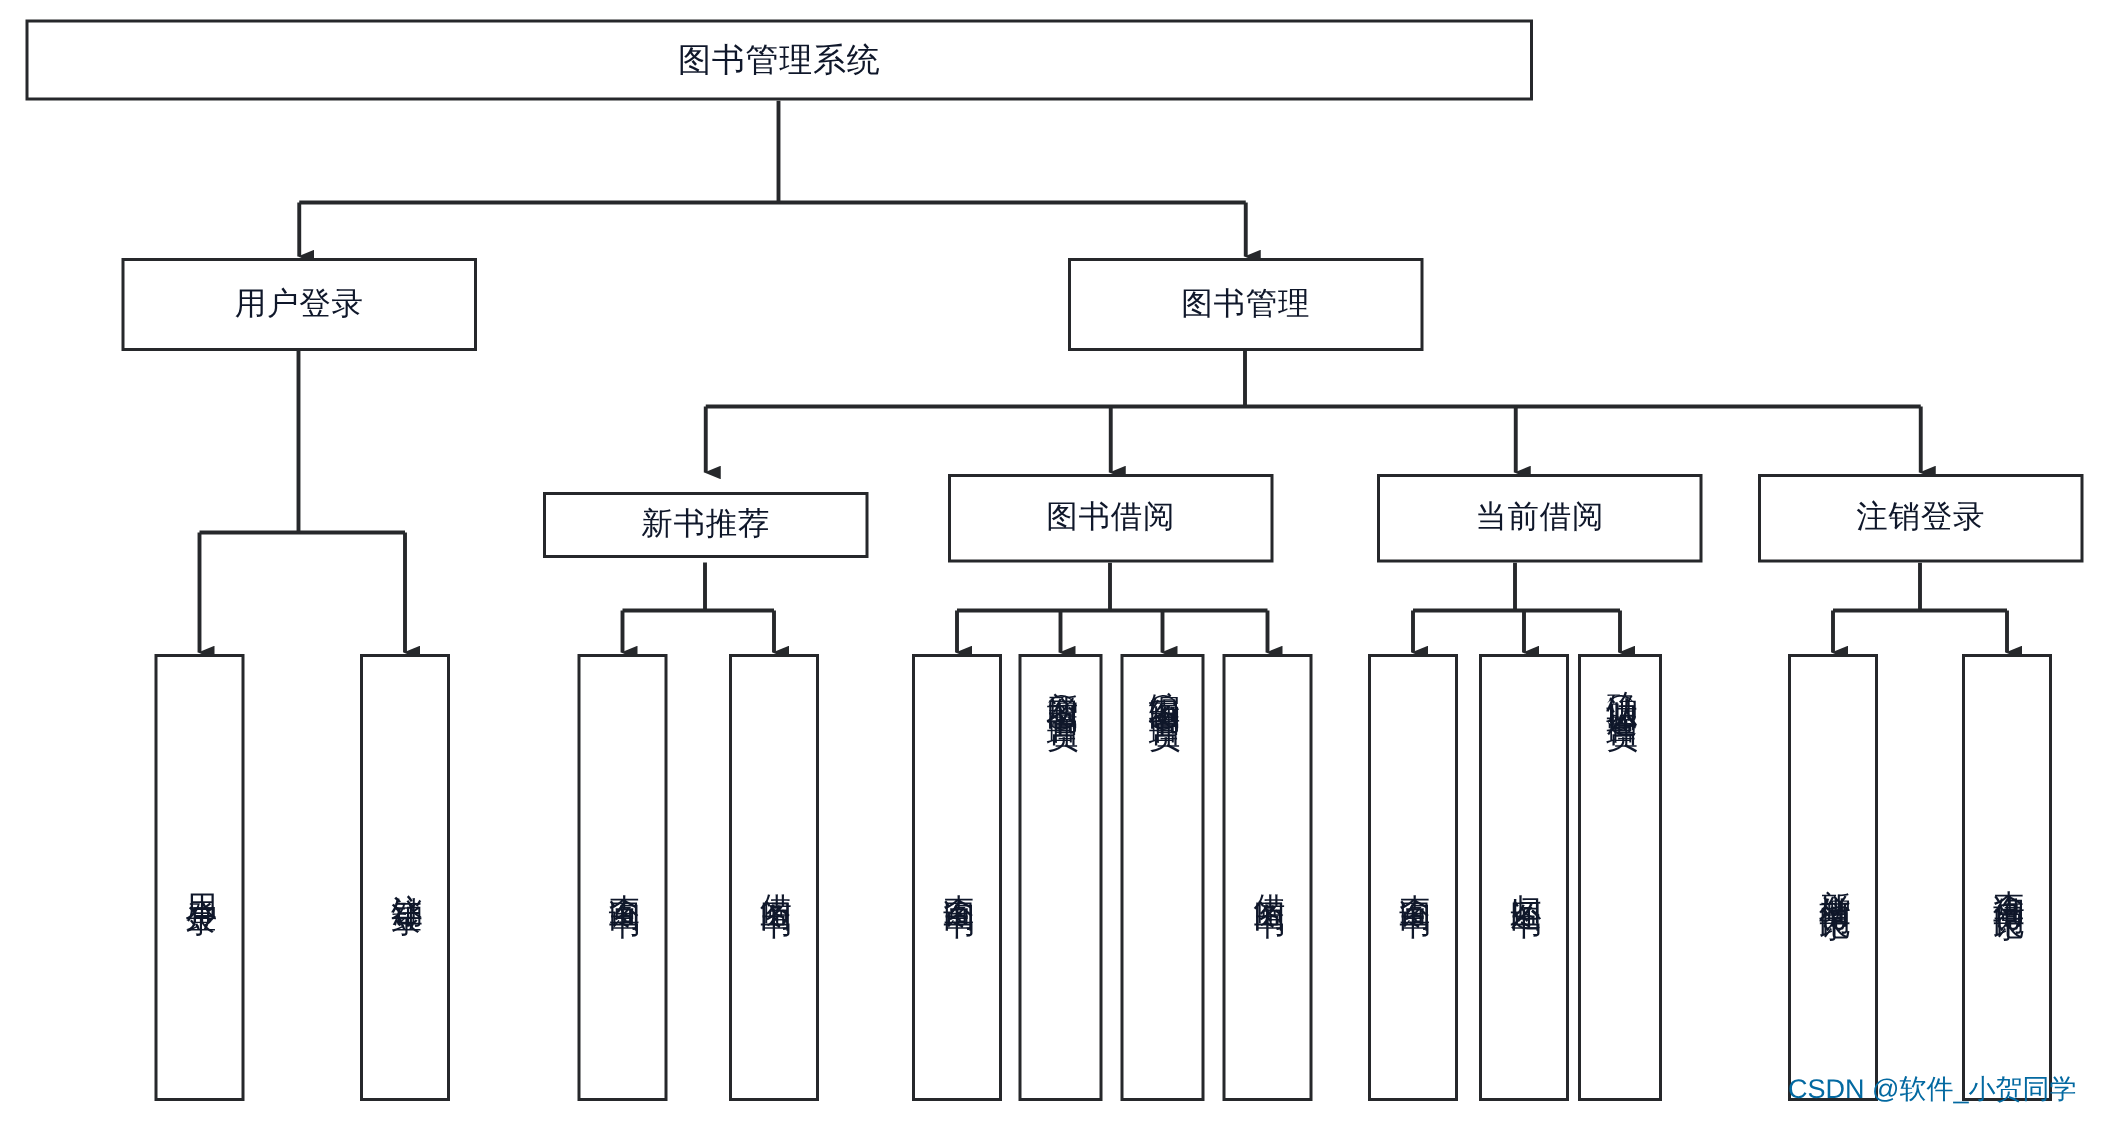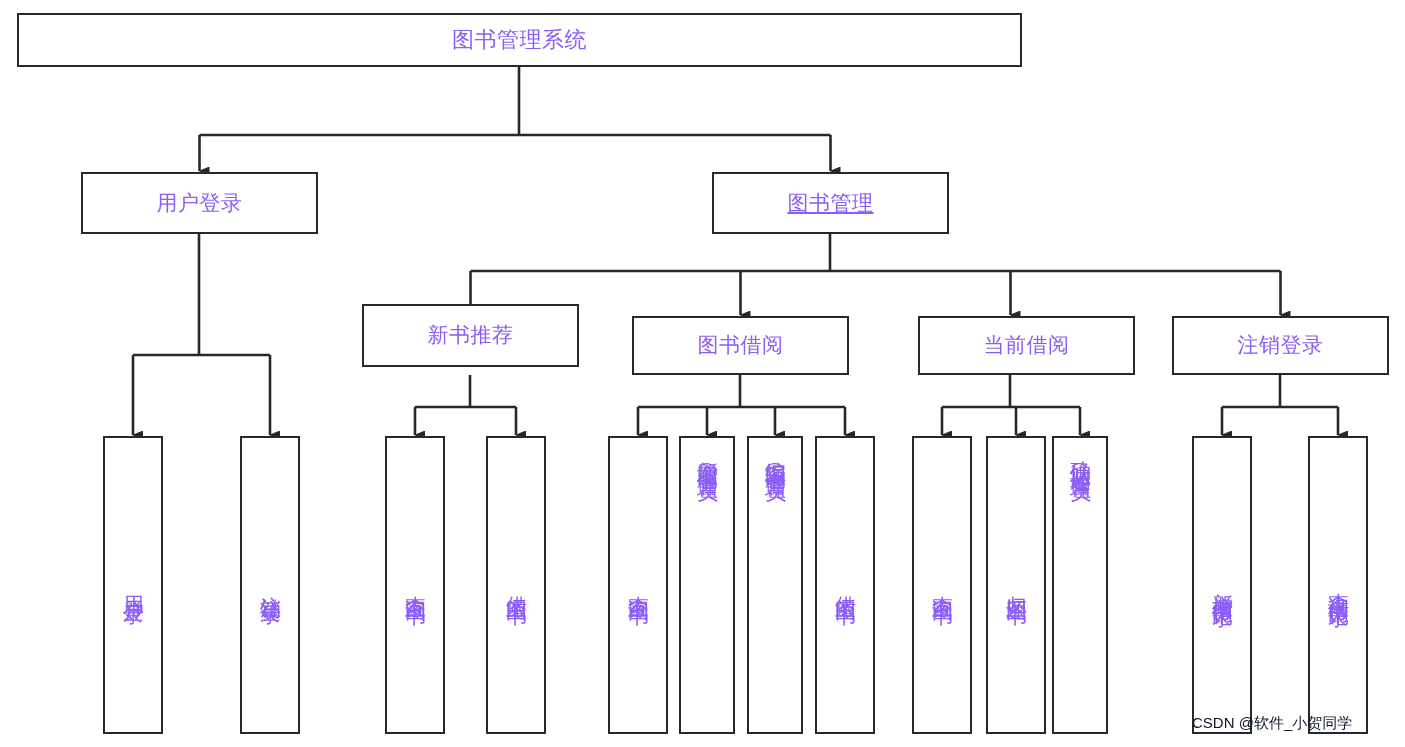--- a/index.html
+++ b/index.html
@@ -25,21 +25,21 @@
     height: 747px;
   }
   .node-box {
     position: absolute;
     box-sizing: border-box;
     background: #ffffff;
     border: 2px solid #26282b;
     display: flex;
     align-items: center;
     justify-content: center;
-    color: #8b5cf6;
+    color: #0f172a;
   }
   .node-label {
     line-height: 1.18;
     white-space: pre;
     letter-spacing: 0.5px;
   }
   .node-h .node-label {
     font-size: 21px;
   }
   .node-root .node-label {
@@ -57,22 +57,22 @@
     white-space: nowrap;
   }
   .node-v.align-mid {
     align-items: center;
     padding-top: 0;
   }
   .watermark {
     position: absolute;
     left: 1192px;
     top: 714px;
-    font-size: 15px;
-    color: #0f172a;
+    font-size: 18px;
+    color: #0369a1;
     white-space: nowrap;
     pointer-events: none;
   }
 </style>
 </head>
 <body>
 
 <div id="stage">
 
   <svg id="diagram-svg" viewBox="0 0 1405 747" xmlns="http://www.w3.org/2000/svg">
@@ -118,24 +118,24 @@
       </g>
   </svg>
 
   <div id="node-layer">
       <div class="node-box node-h node-root" style="left: 17px; top: 13px; width: 1005px; height: 54px;">
         <span class="node-label">图书管理系统</span>
       </div>
       <div class="node-box node-h" style="left: 81px; top: 172px; width: 237px; height: 62px;">
         <span class="node-label">用户登录</span>
       </div>
-      <div class="node-box node-h" style="left: 712px; top: 172px; width: 237px; height: 62px; text-decoration: underline;">
+      <div class="node-box node-h" style="left: 712px; top: 172px; width: 237px; height: 62px;">
         <span class="node-label">图书管理</span>
       </div>
-      <div class="node-box node-h" style="left: 362px; top: 304px; width: 217px; height: 63px;">
+      <div class="node-box node-h" style="left: 362px; top: 328px; width: 217px; height: 44px;">
         <span class="node-label">新书推荐</span>
       </div>
       <div class="node-box node-h" style="left: 632px; top: 316px; width: 217px; height: 59px;">
         <span class="node-label">图书借阅</span>
       </div>
       <div class="node-box node-h" style="left: 902px; top: 316px; width: 217px; height: 59px; margin-left: 16px;">
         <span class="node-label">当前借阅</span>
       </div>
       <div class="node-box node-h" style="left: 1172px; top: 316px; width: 217px; height: 59px;">
         <span class="node-label">注销登录</span>

